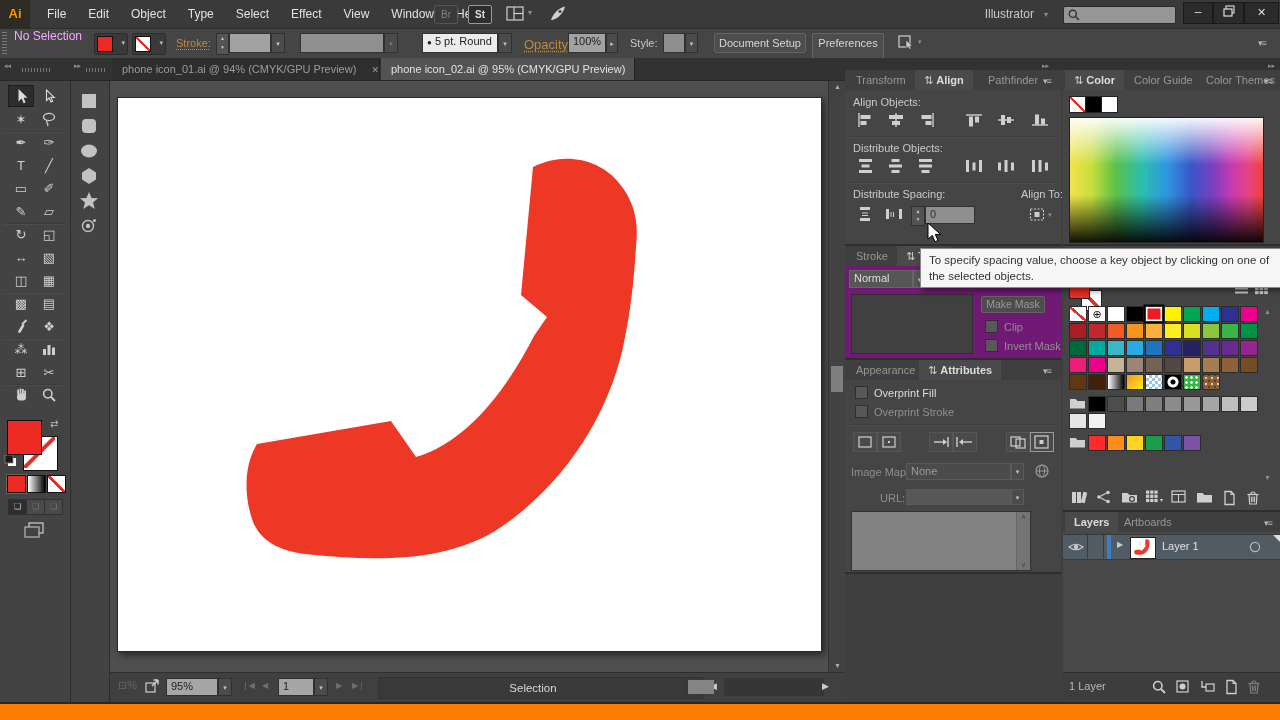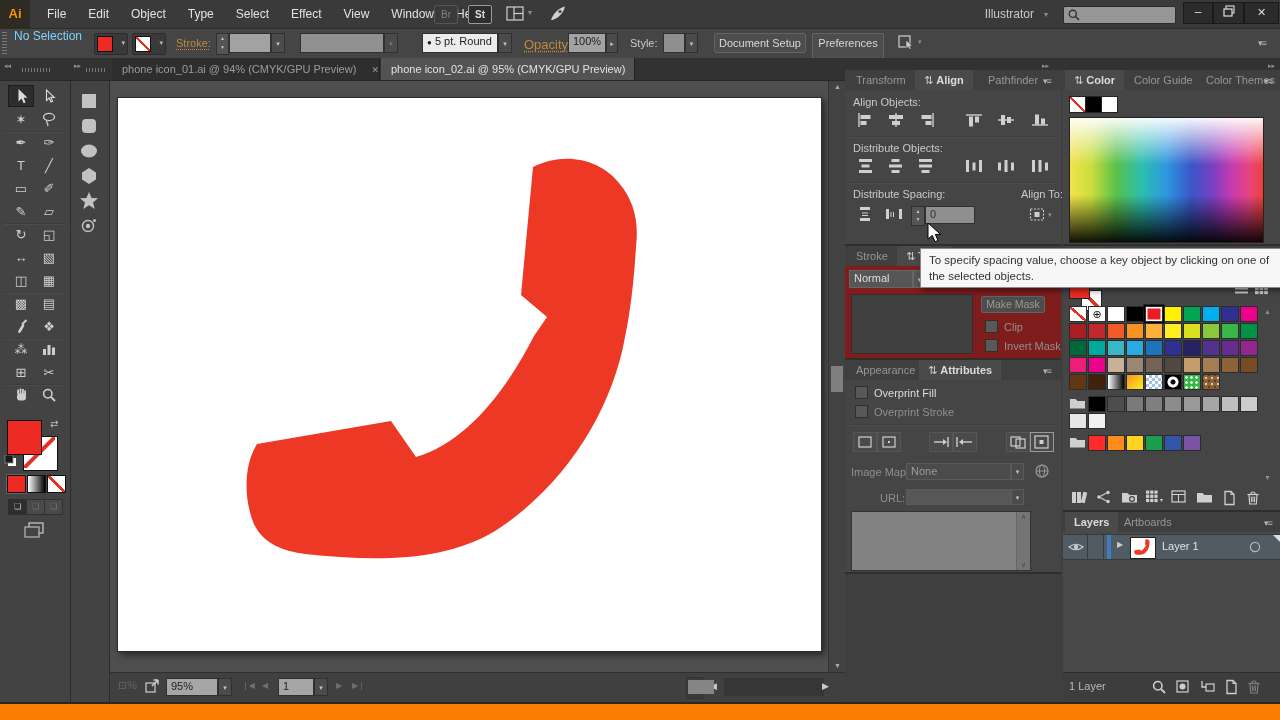--- a/index.html
+++ b/index.html
@@ -88,21 +88,21 @@
                 text-align:center;line-height:20px"><span><svg width="14" height="12" viewBox="0 0 14 12">
             <rect x="4" y="1" width="8" height="7" fill="none" stroke="#cfcfcf" stroke-width="1.2"></rect>
             <rect x="2" y="4" width="8" height="7" fill="#2b2b2b" stroke="#ddd" stroke-width="1.2"></rect>
           </svg></span></div>
     <div class="abs" style="left:1244px;top:2px;width:33px;height:20px;background:#2b2b2b;border:1px solid #1a1a1a;
                 color:#ddd;text-align:center;line-height:19px;font-size:11px">✕</div>
   </div>
 
   <div class="abs" style="left:0;top:29px;width:1280px;height:29px;background:#454545;border-bottom:1px solid #303030">
     <div class="abs" style="left:2px;top:3px;width:5px;height:23px;background:repeating-linear-gradient(#7a7a7a 0 1px,transparent 1px 3px)"></div>
-    <div class="abs lbl" style="left:14px;top:0;color:#7dd3fc;font-size:12px">No Selection</div>
+    <div class="abs lbl" style="left:14px;top:0;color:#f0abfc;font-size:12px">No Selection</div>
     <div class="abs" style="left:94px;top:4px;width:32px;height:20px;background:#3a3a3a;border:1px solid #2c2c2c;border-radius:2px">
       <div style="position:absolute;left:2px;top:2px;width:14px;height:14px;background:#ED2B24;border:1px solid #111"></div>
       <span style="position:absolute;right:2px;top:5px;font-size:7px;color:#bbb">▾</span>
     </div>
     <div class="abs" style="left:132px;top:4px;width:32px;height:20px;background:#3a3a3a;border:1px solid #2c2c2c;border-radius:2px">
       <div class="sw-none" style="position:absolute;left:2px;top:2px;width:14px;height:14px;border:1px solid #111"></div>
       <span style="position:absolute;right:2px;top:5px;font-size:7px;color:#bbb">▾</span>
     </div>
     <div class="abs underl" style="left:176px;top:8px;color:#c08a3e;font-size:11px">Stroke:</div>
     <div class="abs" style="left:216px;top:4px;width:11px;height:20px;background:#545454;border:1px solid #303030;
@@ -335,20 +335,23 @@
           <path d="M8 8 L14 2 M14 2 H9.5 M14 2 V6.5" stroke="#cfcfcf" stroke-width="1.5" fill="none"></path>
         </svg></span>
     <div class="abs fld" style="left:56px;top:5px;width:52px;height:18px;background:#a6a6a6">95%</div>
     <div class="abs ddb" style="left:108px;top:5px;width:14px;height:18px;line-height:17px">▾</div>
     <span class="abs" style="left:132px;top:8px;font-size:8px;color:#6f6f6f">❘◀</span>
     <span class="abs" style="left:152px;top:8px;font-size:8px;color:#6f6f6f">◀</span>
     <div class="abs fld" style="left:168px;top:5px;width:36px;height:18px;background:#a6a6a6">1</div>
     <div class="abs ddb" style="left:204px;top:5px;width:14px;height:18px;line-height:17px">▾</div>
     <span class="abs" style="left:226px;top:8px;font-size:8px;color:#6f6f6f">▶</span>
     <span class="abs" style="left:242px;top:8px;font-size:8px;color:#6f6f6f">▶❘</span>
+    <div class="abs" style="left:268px;top:4px;width:308px;height:20px;background:#3a3a3a;border:1px solid #333">
+      <span style="position:absolute;left:0;right:0;text-align:center;line-height:20px;color:#d6d6d6;font-size:11.5px">Selection</span>
+    </div>
     <div class="abs" style="left:576px;top:4px;width:16px;height:20px;background:#3a3a3a;border:1px solid #333;
                 color:#ccc;font-size:8px;text-align:center;line-height:20px">▶</div>
     <span class="abs" style="left:600px;top:8px;font-size:9px;color:#ccc">◀</span>
     <div class="abs" style="left:614px;top:5px;width:100px;height:18px;background:#363636"></div>
     <div class="abs" style="left:578px;top:7px;width:26px;height:14px;background:#858585"></div>
     <div class="abs" style="left:614px;top:5px;width:92px;height:18px;background:#363636"></div>
     <span class="abs" style="left:712px;top:8px;font-size:9px;color:#ccc">▶</span>
   </div>
 
   <div class="abs" style="left:845px;top:70px;width:435px;height:632px;background:#3f3f3f"></div>
@@ -454,21 +457,21 @@
       <span class="abs dim" style="left:203px;top:121px;font-size:7px">▾</span>
     </div>
   </div>
 
   <div class="abs" style="left:845px;top:246px;width:216px;height:112px">
     <div class="ptab" style="left:2px;top:0">Stroke</div>
     <div class="ptab on" style="left:52px;top:0">
       <span><span class="g">⇅</span></span> <b>Tran</b></div>
     <div class="ptab" style="left:112px;top:0">Gradient</div>
     <div class="pmenu" style="left:198px;top:6px">▾≡</div>
-    <div class="abs" style="left:0;top:20px;width:216px;height:92px;background:#7f1d1d;border-bottom:2px solid #2e2e2e">
+    <div class="abs" style="left:0;top:20px;width:216px;height:92px;background:#701a75;border-bottom:2px solid #2e2e2e">
       <div class="abs fld" style="left:4px;top:4px;width:64px;height:18px;background:#565656;border:1px solid #666;color:#ddd">Normal</div>
       <div class="abs ddb" style="left:68px;top:4px;width:13px;height:18px;line-height:17px;background:#565656;border:1px solid #666">▾</div>
       <div class="abs" style="left:6px;top:28px;width:120px;height:58px;background:#404040;border:1px solid #2f2f2f"></div>
       <div class="abs btn" style="left:136px;top:30px;width:64px;height:17px;line-height:15px;font-size:10.5px;color:#999">Make Mask</div>
       <div class="abs" style="left:140px;top:54px">
         <span class="cb"></span><span class="dim" style="font-size:11px">Clip</span></div>
       <div class="abs" style="left:140px;top:73px">
         <span class="cb"></span><span class="dim" style="font-size:11px">Invert Mask</span></div>
     </div>
   </div>

